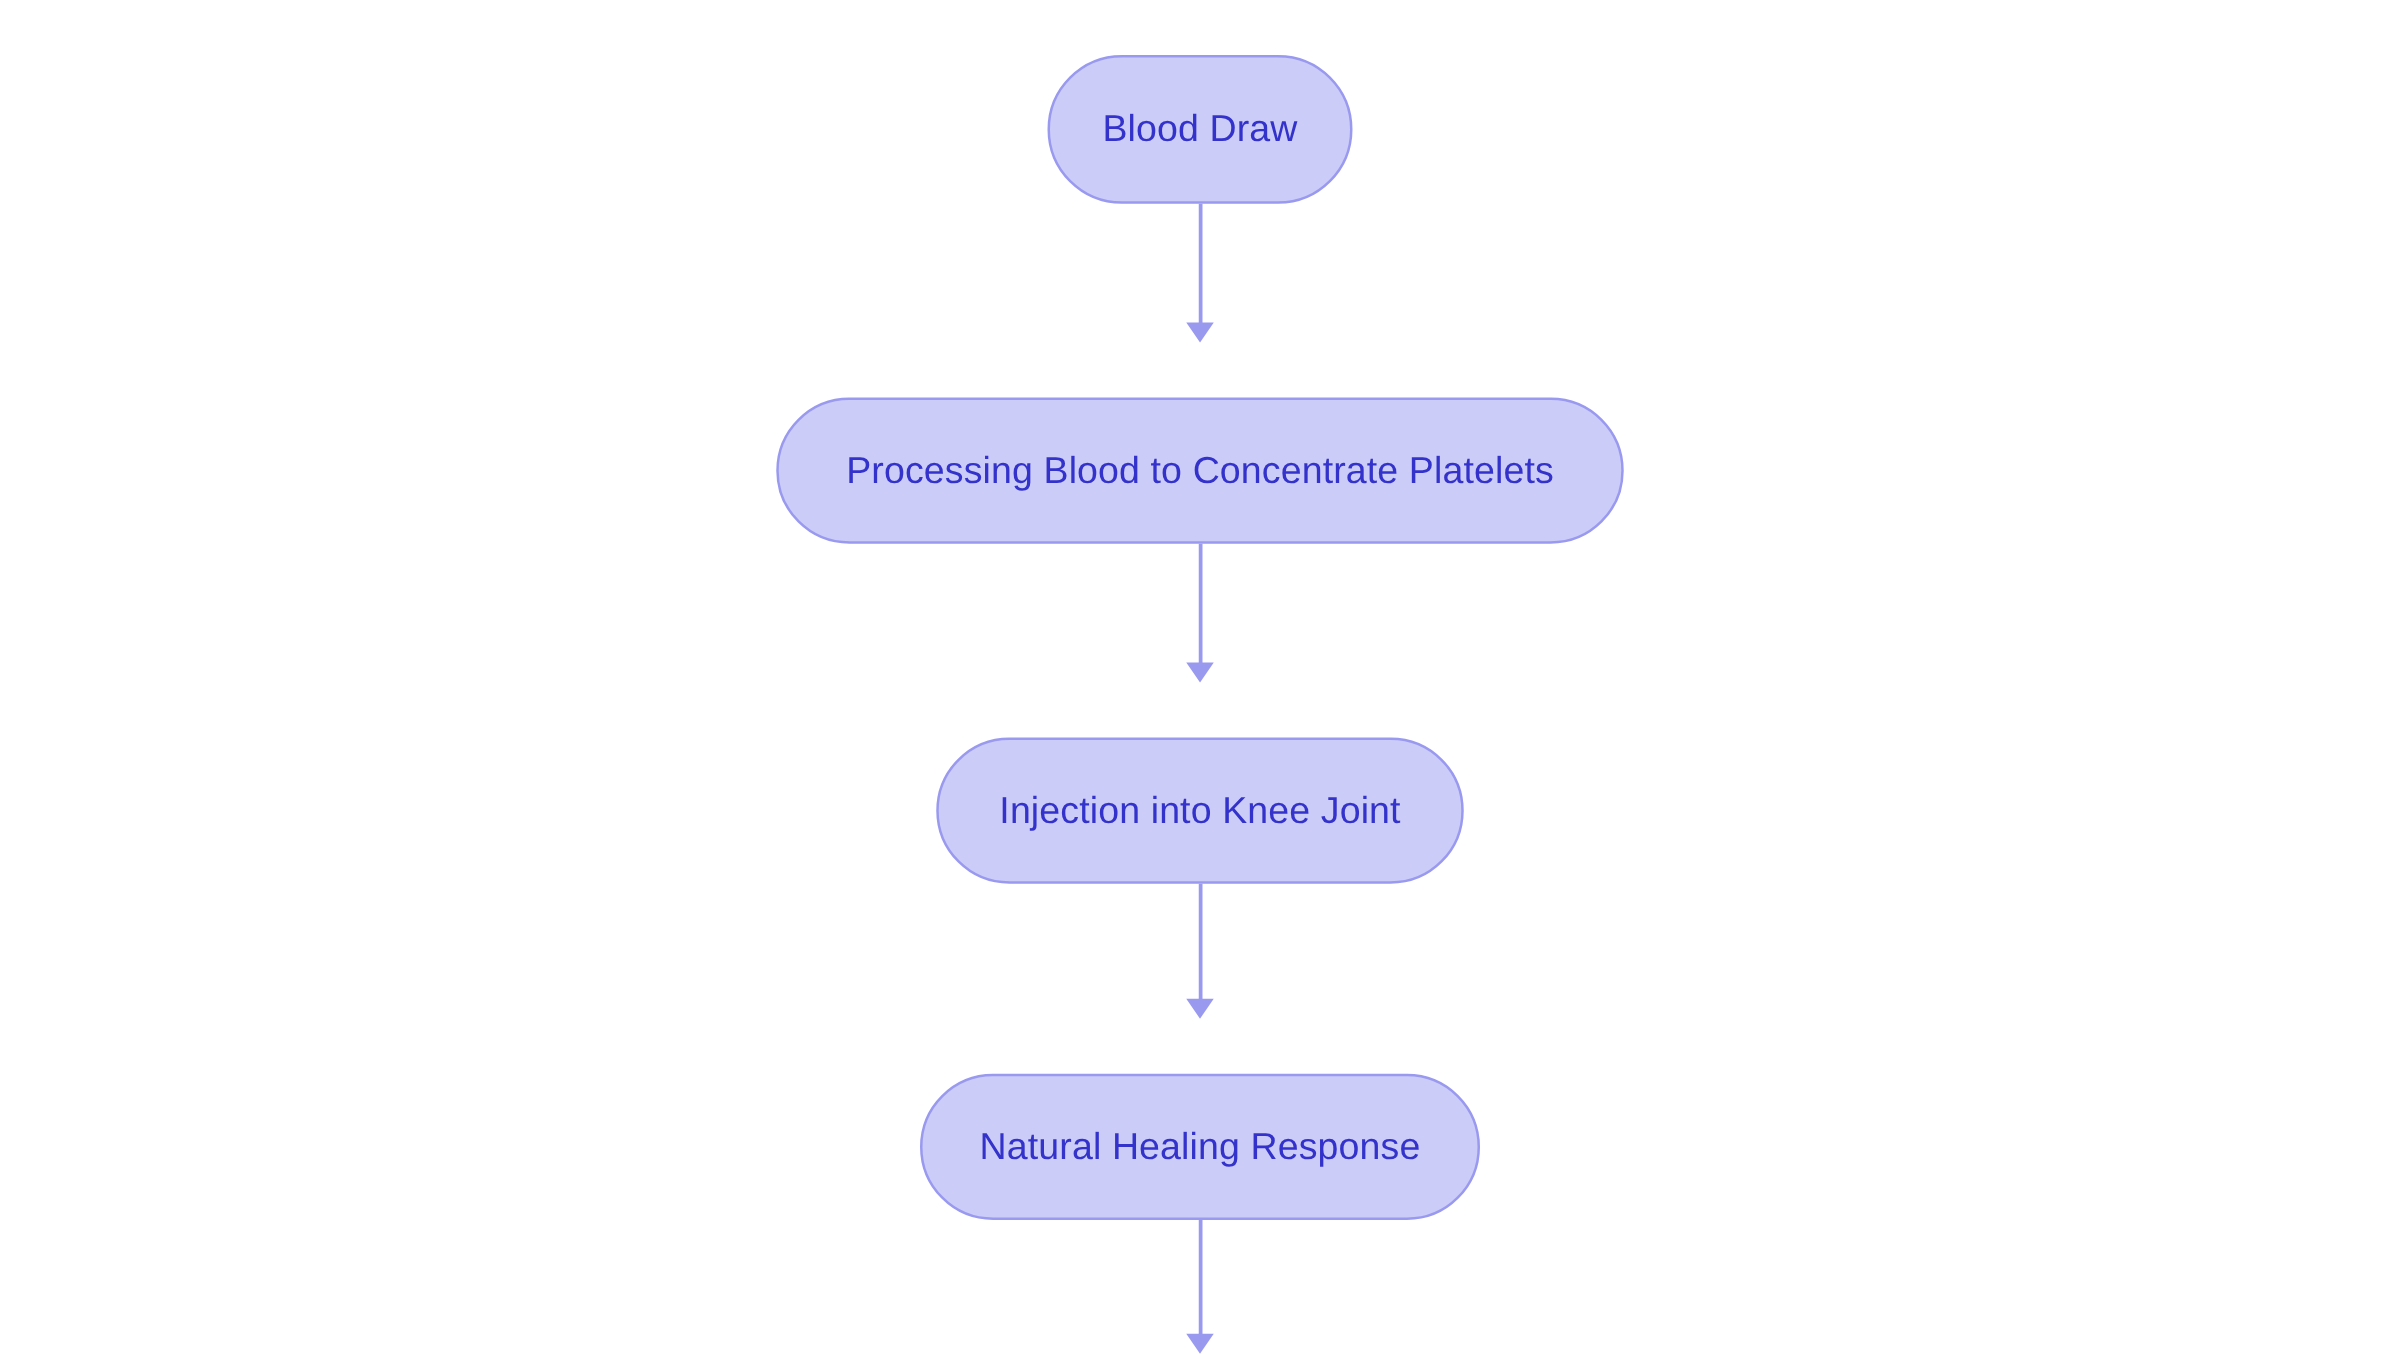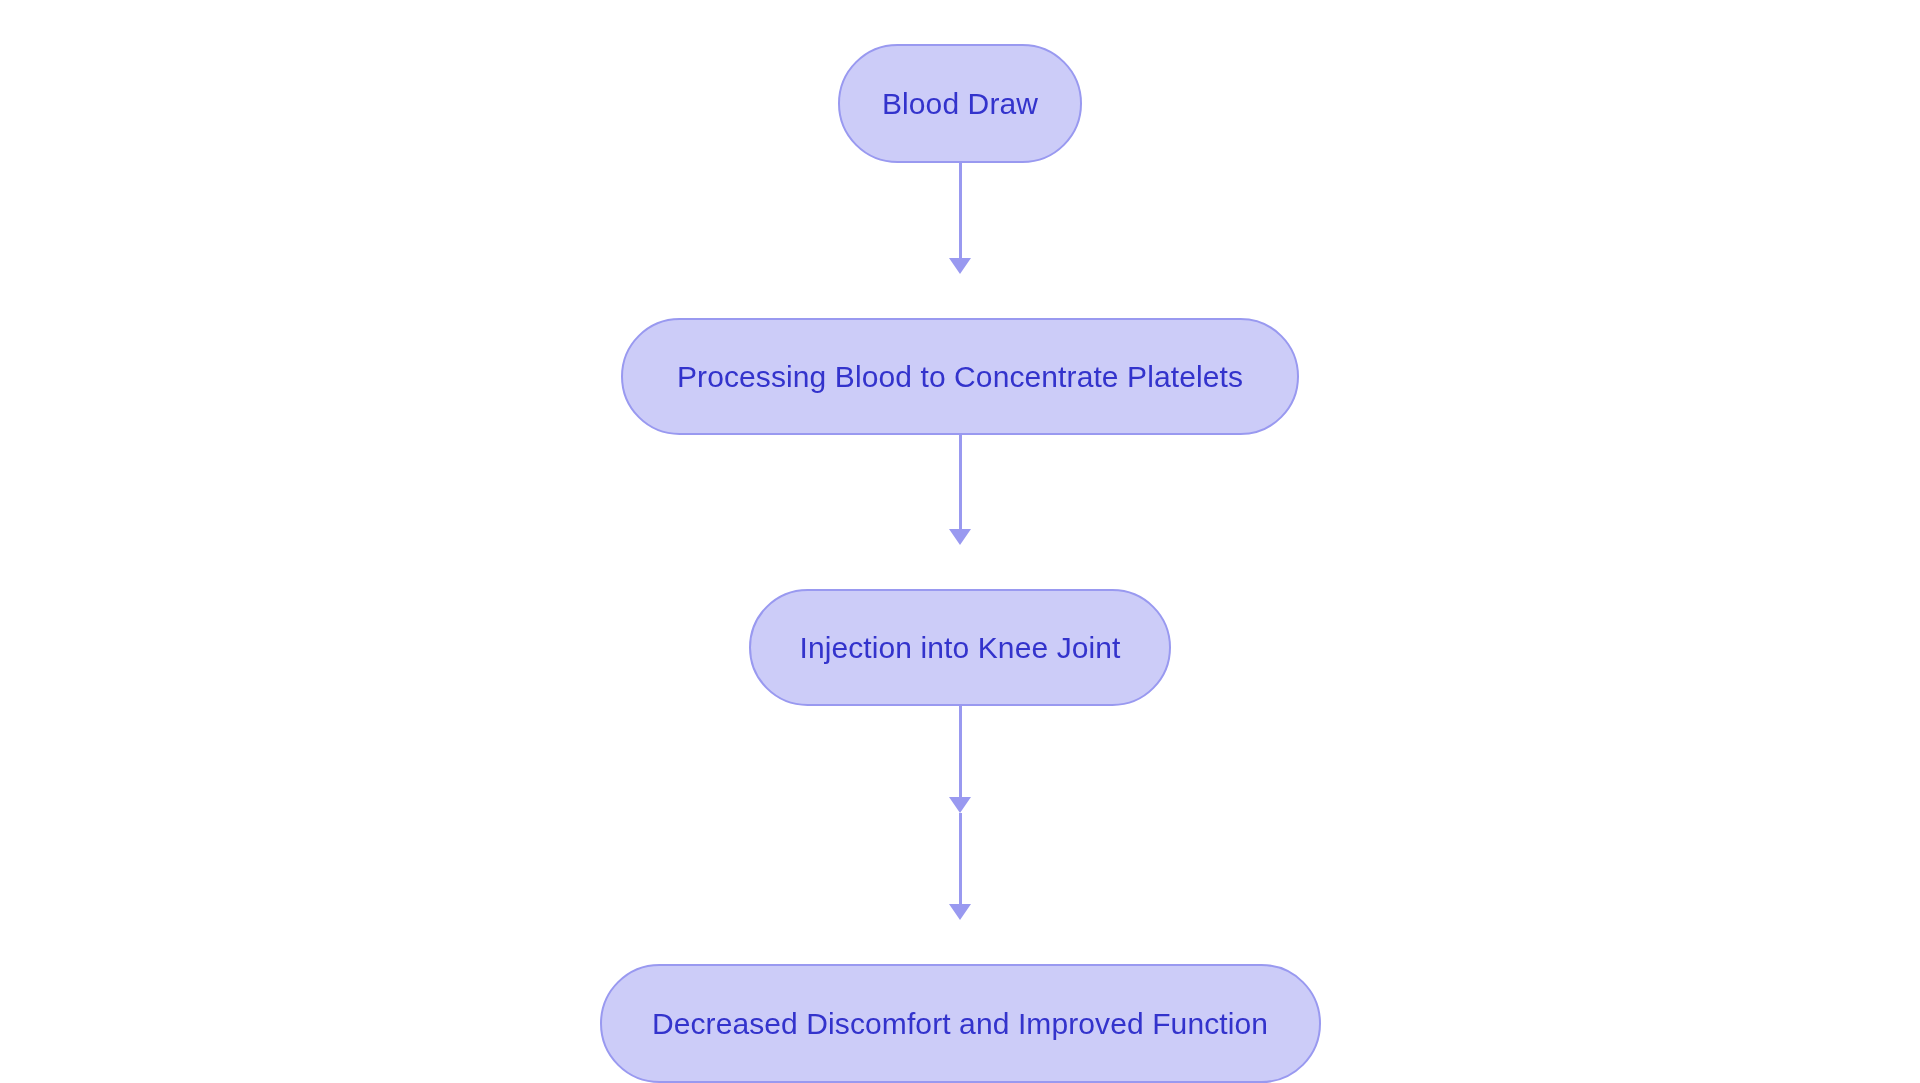--- a/index.html
+++ b/index.html
@@ -117,24 +117,24 @@
 
     <div class="node node-2">
       <span class="node-label">Injection into Knee Joint</span>
     </div>
 
     <div class="connector conn-2">
       <div class="connector-line"></div>
       <div class="connector-arrow"></div>
     </div>
 
+    <div class="node node-3">
+      <span class="node-label">Natural Healing Response</span>
+    </div>
 
     <div class="connector conn-3">
       <div class="connector-line"></div>
       <div class="connector-arrow"></div>
     </div>
 
-    <div class="node node-4">
-      <span class="node-label">Decreased Discomfort and Improved Function</span>
-    </div>
 
   </div>
 </div>
 
 </body></html>

